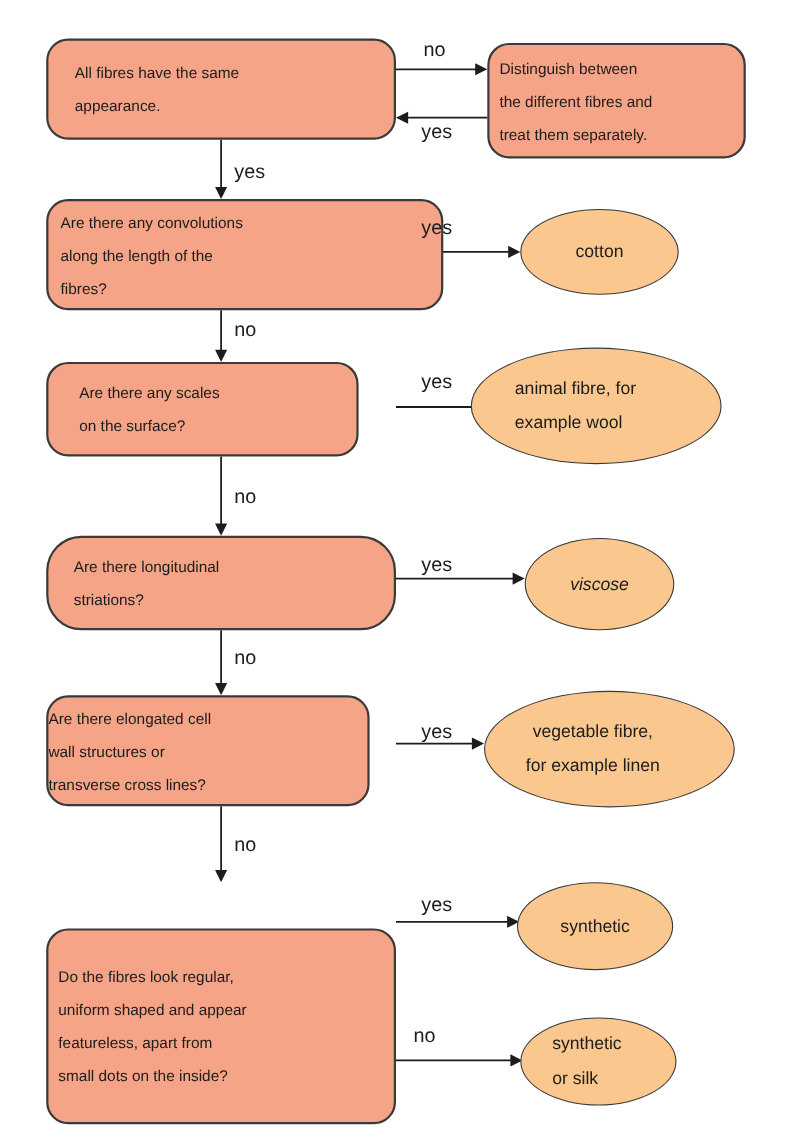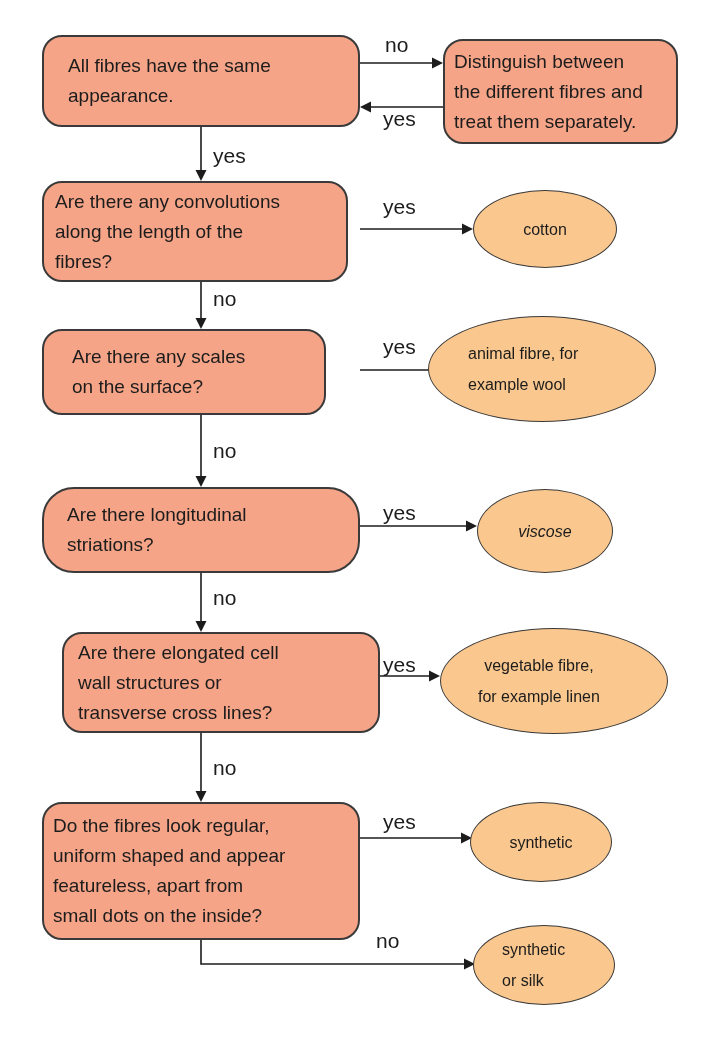--- a/index.html
+++ b/index.html
@@ -3,39 +3,39 @@
 <meta charset="utf-8">
 <style>
   html,body{margin:0;padding:0;background:#ffffff;}
   #canvas{
     position:relative;width:720px;height:1040px;background:#ffffff;overflow:hidden;
     font-family:"Liberation Sans","DejaVu Sans",sans-serif;color:#1c1c1c;
   }
   #connectors{position:absolute;left:0;top:0;width:720px;height:1040px;}
   .node{
     position:absolute;display:flex;align-items:center;box-sizing:border-box;
-    white-space:pre-line;line-height:30px;font-size:19px;
+    white-space:pre-line;line-height:30px;font-size:14px;
   }
   .box{
     background:#F5A487;border:2px solid #3a3a3a;border-radius:20px;
   }
   .ellipse{
     background:#FAC78E;border:1.5px solid #3a3a3a;border-radius:50%;
     line-height:31px;font-size:16px;
   }
   .ellipse.center{justify-content:center;text-align:center;padding:0;}
-  .edge-label{position:absolute;font-size:21px;line-height:22px;color:#1c1c1c;}
+  .edge-label{position:absolute;font-size:18px;line-height:22px;color:#1c1c1c;}
   
   .n-q1{left:42px;top:35px;width:318px;height:92px;padding-left:24px;}
   .n-dist{left:443px;top:39px;width:235px;height:105px;padding-left:9px;padding-right:4px;}
-  .n-q2{left:42px;top:181px;width:306px;height:101px;padding-left:11px;}
+  .n-q2{left:42px;top:181px;width:361px;height:101px;padding-left:11px;}
   .n-q3{left:42px;top:329px;width:284px;height:86px;padding-left:28px;}
   .n-q4{left:42px;top:487px;width:318px;height:86px;padding-left:23px;border-radius:32px;}
-  .n-q5{left:42px;top:632px;width:318px;height:101px;padding-left:14px;margin-left:20px;}
-  .n-q6{left:42px;top:802px;width:318px;height:138px;padding-left:9px;}
+  .n-q5{left:42px;top:632px;width:294px;height:101px;}
+  .n-q6{left:42px;top:844px;width:318px;height:178px;padding-left:9px;}
   .n-cotton{left:473px;top:190px;width:144px;height:78px;}
   .n-animal{left:428px;top:316px;width:228px;height:106px;padding-left:39px;}
   .n-viscose{left:477px;top:489px;width:136px;height:84px;font-style:italic;}
   .n-vegetable{left:440px;top:628px;width:228px;height:106px;padding-left:37px;text-align:center;}
   .n-synthetic{left:470px;top:802px;width:142px;height:80px;}
   .n-silk{left:473px;top:925px;width:142px;height:80px;padding-left:28px;}
   
   .l-0{left:385px;top:34px;}
   .l-1{left:383px;top:108px;}
   .l-2{left:213px;top:145px;}

